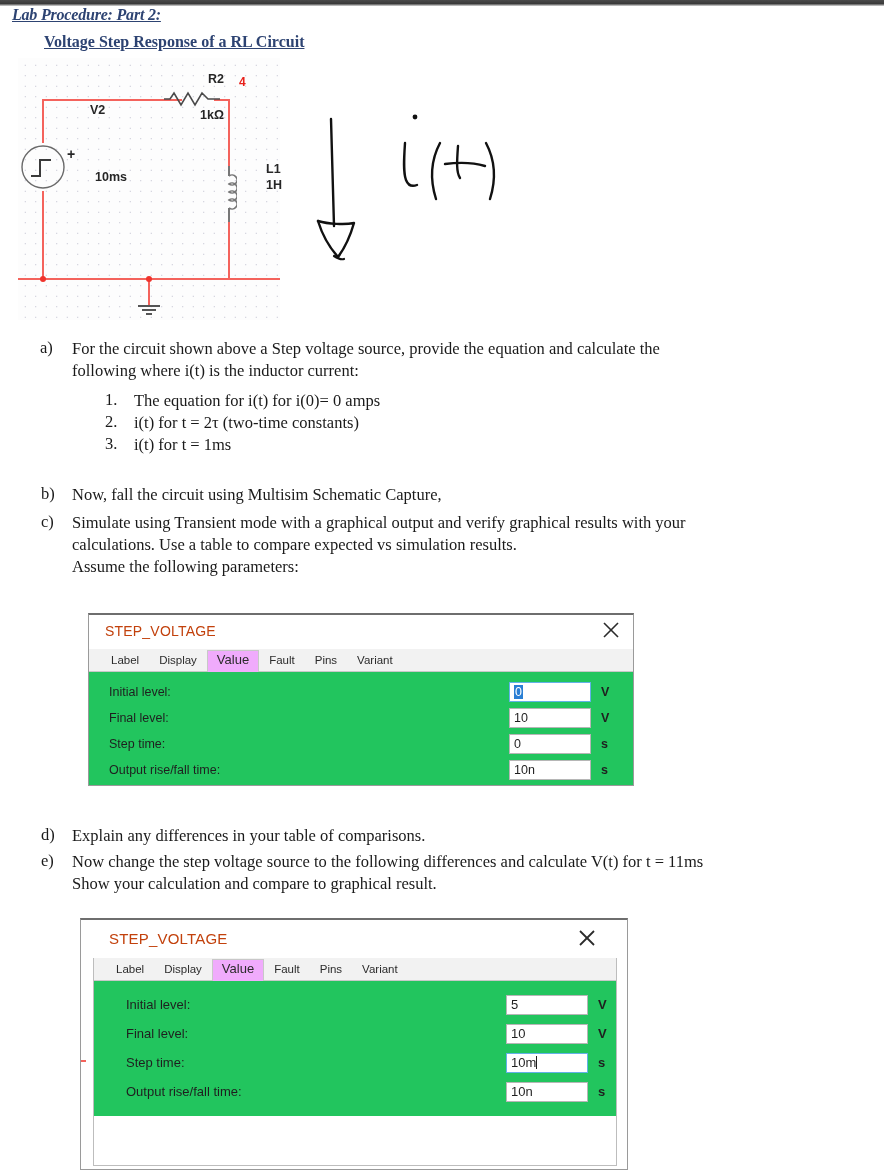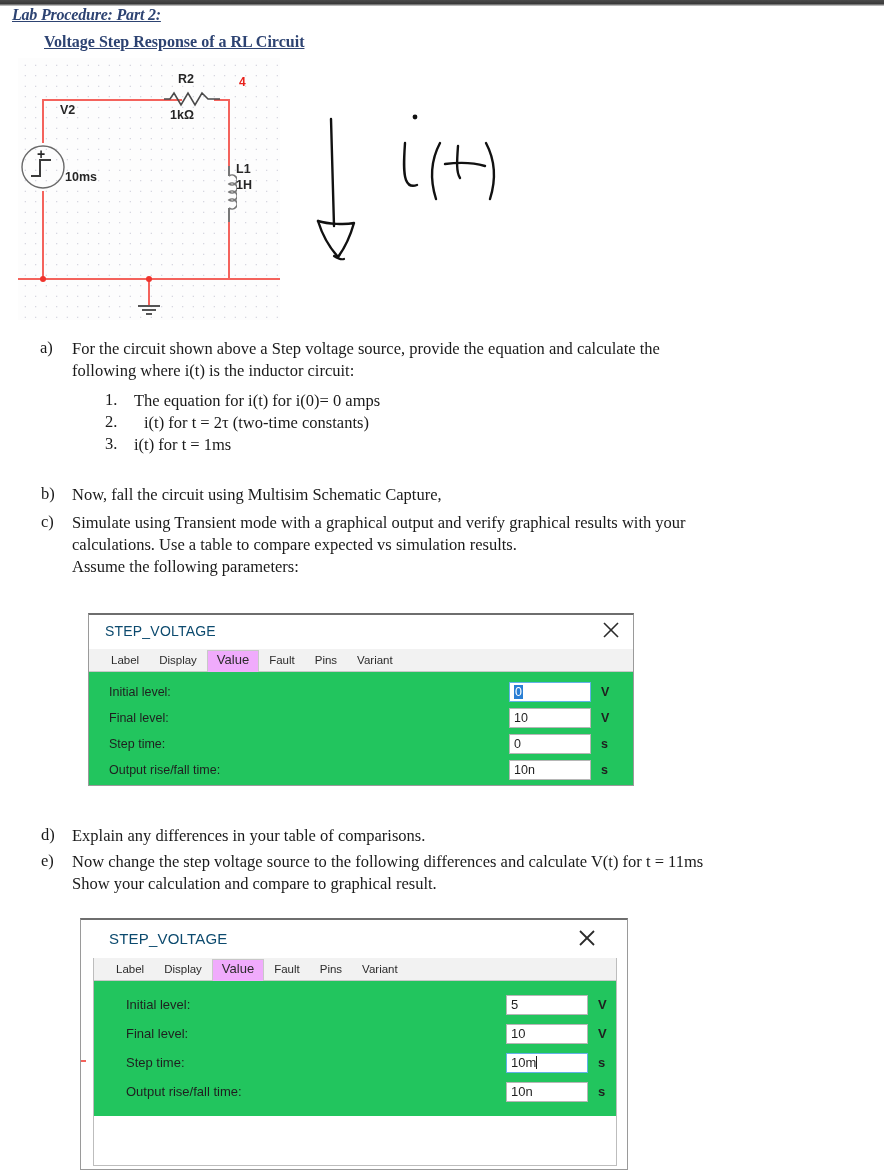--- a/index.html
+++ b/index.html
@@ -65,20 +65,21 @@
     background: #f0332c;
     border-radius: 50%;
   }
   .comp-label {
     position: absolute;
     font-family: "Liberation Sans", sans-serif;
     font-size: 12.5px;
     font-weight: bold;
     color: #262626;
     white-space: nowrap;
+    margin-left: 30px;
   }
   #node-num {
     position: absolute;
     font-family: "Liberation Sans", sans-serif;
     font-size: 12px;
     font-weight: bold;
     color: #e8201a;
   }
 
   
@@ -110,21 +111,21 @@
   .dialog-header {
     position: relative;
     height: 34px;
     background: #ffffff;
   }
   .dialog-title {
     position: absolute;
     left: 16px; top: 8px;
     font-family: "Liberation Sans", sans-serif;
     font-size: 14px;
-    color: #0c4a6e;
+    color: #c2410c;
     letter-spacing: 0.2px;
   }
   .dialog-close {
     position: absolute;
     right: 12px; top: 5px;
     width: 20px; height: 20px;
     cursor: pointer;
   }
   .dialog-close svg { display: block; }
   .tabstrip {
@@ -305,26 +306,26 @@
       <path d="M140,43 C131,60 130,80 136,99" fill="none" stroke="#111" stroke-width="2.4" stroke-linecap="round"></path>
       <path d="M158,46 C157,60 156,72 160,78" fill="none" stroke="#111" stroke-width="2.4" stroke-linecap="round"></path>
       <path d="M145,64 C160,62 175,63 185,66" fill="none" stroke="#111" stroke-width="2.4" stroke-linecap="round"></path>
       <path d="M186,43 C195,60 196,80 190,99" fill="none" stroke="#111" stroke-width="2.4" stroke-linecap="round"></path>
     </g>
   </svg>
 </div>
 
 <div class="marker" style="left:40px; top:338px;">a)</div>
 <div class="body-text" style="left:72px; top:338px; width:790px;">For the circuit shown above a Step voltage source, provide the equation and  calculate the</div>
-<div class="body-text" style="left:72px; top:360px; width:790px;">following where i(t) is the inductor circuit:</div>
+<div class="body-text" style="left:72px; top:360px; width:790px;">following where i(t) is the inductor current:</div>
 
 <div class="marker" style="left:105px; top:390px;">1.</div>
 <div class="body-text" style="left:134px; top:390px;">The equation for i(t) for i(0)= 0 amps</div>
 <div class="marker" style="left:105px; top:412px;">2.</div>
-<div class="body-text" style="left:144px; top:412px;">i(t) for t = 2τ (two-time constants)</div>
+<div class="body-text" style="left:134px; top:412px;">i(t) for t = 2τ (two-time constants)</div>
 <div class="marker" style="left:105px; top:434px;">3.</div>
 <div class="body-text" style="left:134px; top:434px;">i(t) for t = 1ms</div>
 
 <div class="marker" style="left:41px; top:484px;">b)</div>
 <div class="body-text" style="left:72px; top:484px;">Now, fall the circuit using Multisim Schematic Capture,</div>
 
 <div class="marker" style="left:41px; top:512px;">c)</div>
 <div class="body-text" style="left:72px; top:512px; width:800px;">Simulate using Transient mode with a graphical output and verify graphical results with your</div>
 <div class="body-text" style="left:72px; top:534px; width:800px;">calculations.  Use a table to compare expected vs simulation results.</div>
 <div class="body-text" style="left:72px; top:556px; width:800px;">Assume the following parameters:</div>

